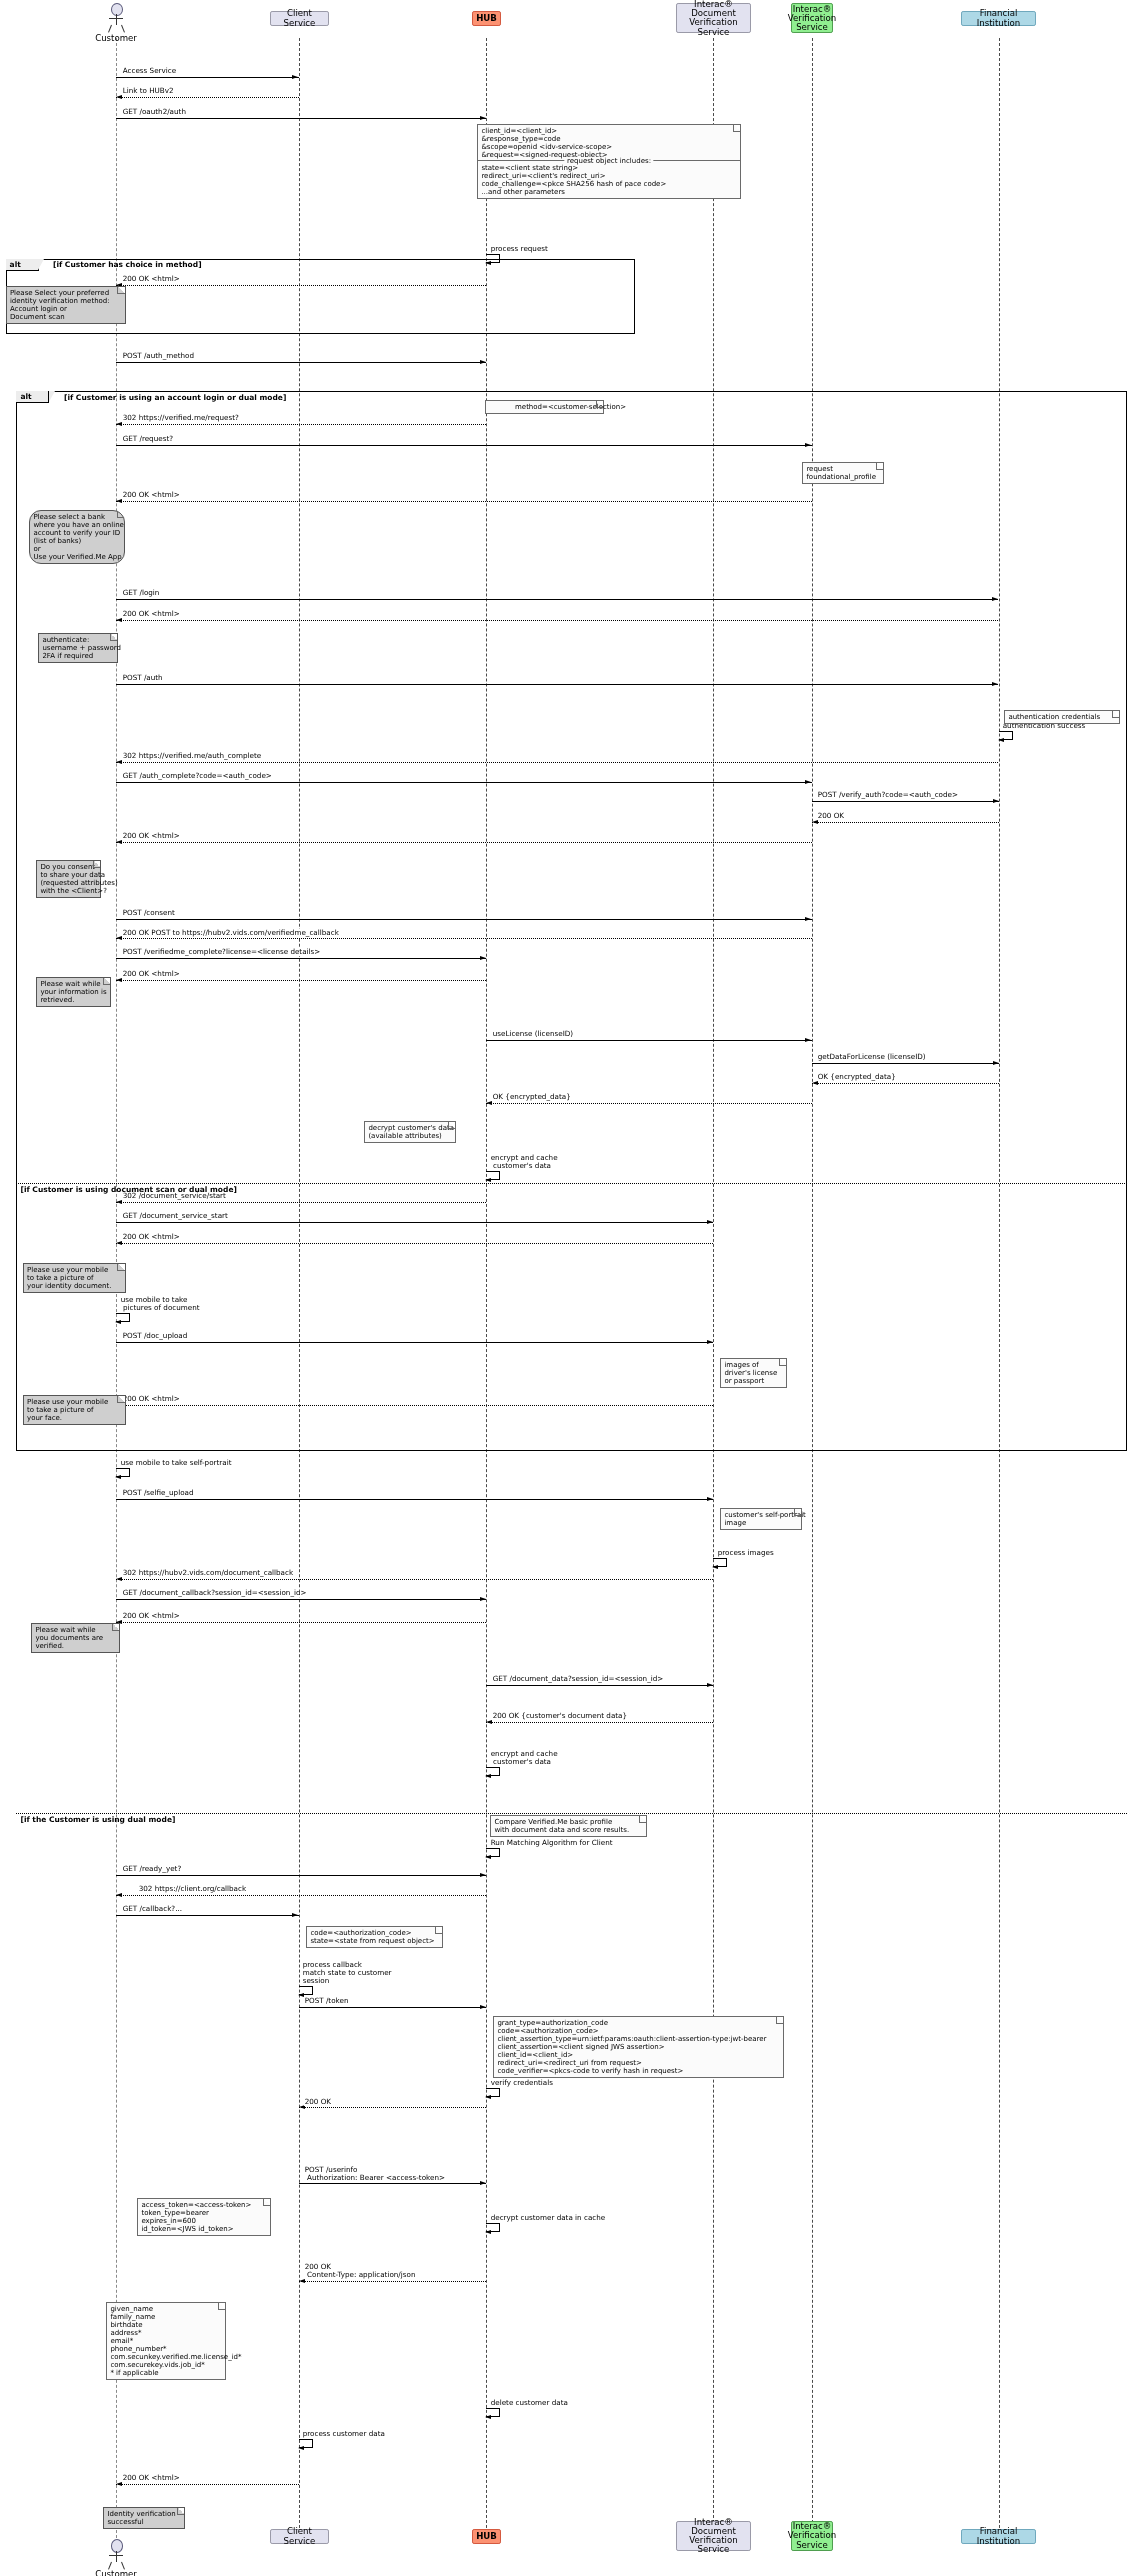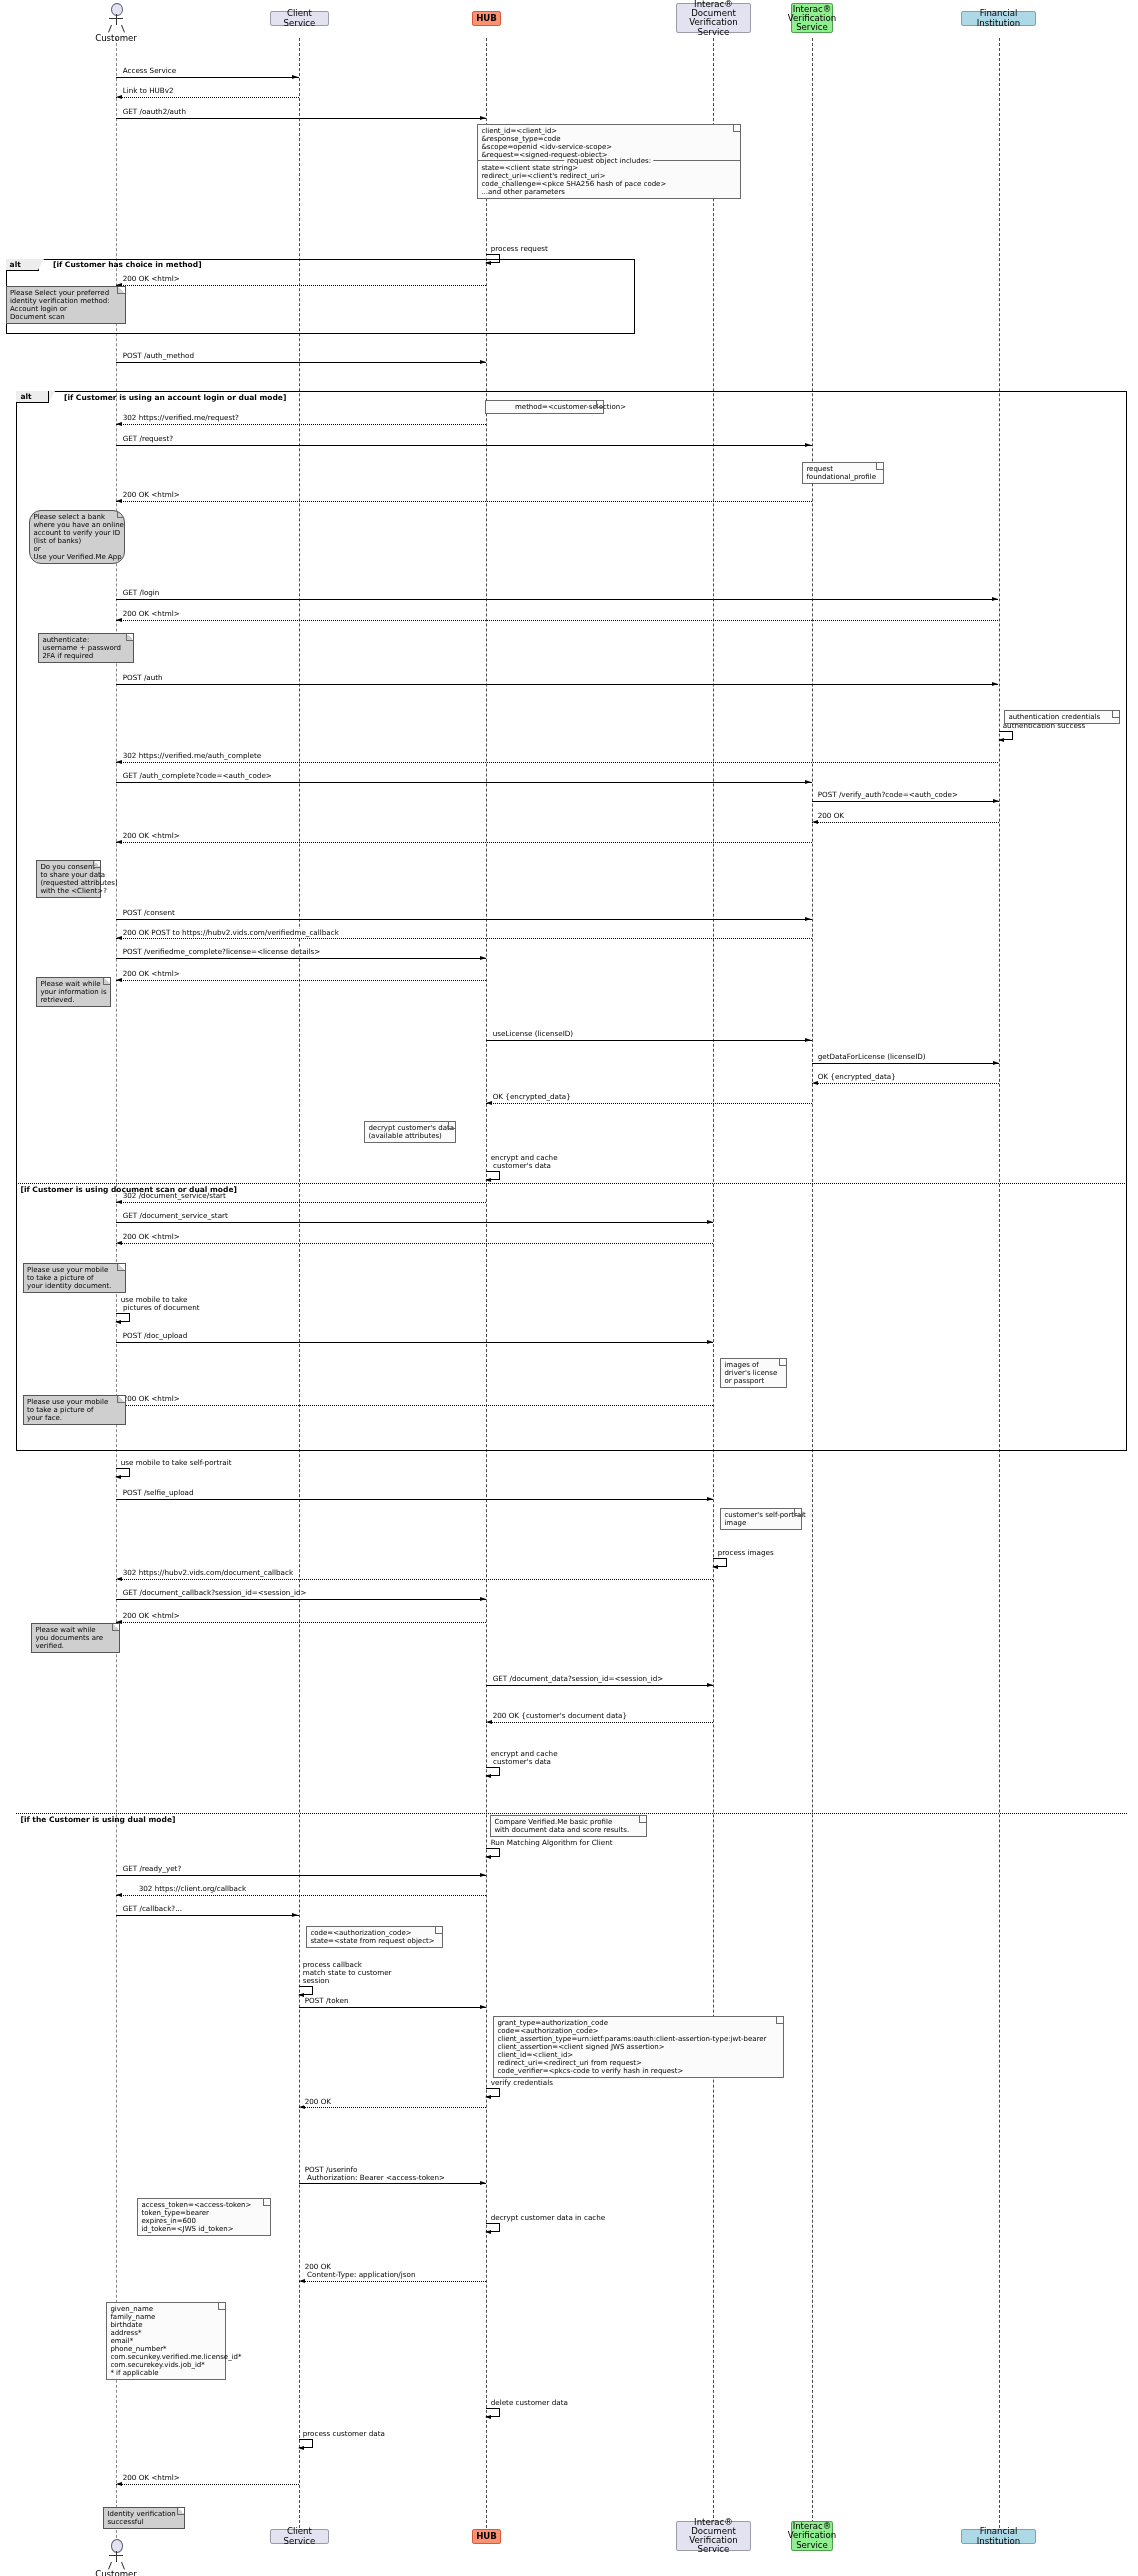--- a/index.html
+++ b/index.html
@@ -386,21 +386,21 @@
 Document scan</div></div>
     <div class="note" style="left: 485px; top: 400px; width: 119px; padding-left: 29px;"><div class="fold"></div><div style="white-space: pre;">method=&lt;customer-selection&gt;</div></div>
     <div class="note" style="left: 802px; top: 462px; width: 82px;"><div class="fold"></div><div style="white-space: pre;">request
 foundational_profile</div></div>
     <div class="note gray" style="left: 29px; top: 510px; width: 96px; border-radius: 12px;"><div class="fold"></div><div style="white-space: pre;">Please select a bank
 where you have an online
 account to verify your ID
 (list of banks)
 or
 Use your Verified.Me App</div></div>
-    <div class="note gray" style="left: 38px; top: 633px; width: 96px;"><div class="fold"></div><div style="white-space: pre;">authenticate:
+    <div class="note gray" style="left: 38px; top: 633px; width: 80px;"><div class="fold"></div><div style="white-space: pre;">authenticate:
 username + password
 2FA if required</div></div>
     <div class="note" style="left: 1004px; top: 710px; width: 116px;"><div class="fold"></div><div style="white-space: pre;">authentication credentials</div></div>
     <div class="note gray" style="left: 36px; top: 860px; width: 65px;"><div class="fold"></div><div style="white-space: pre;">Do you consent
 to share your data
 (requested attributes)
 with the &lt;Client&gt;?</div></div>
     <div class="note gray" style="left: 36px; top: 977px; width: 75px;"><div class="fold"></div><div style="white-space: pre;">Please wait while
 your information is
 retrieved.</div></div>

